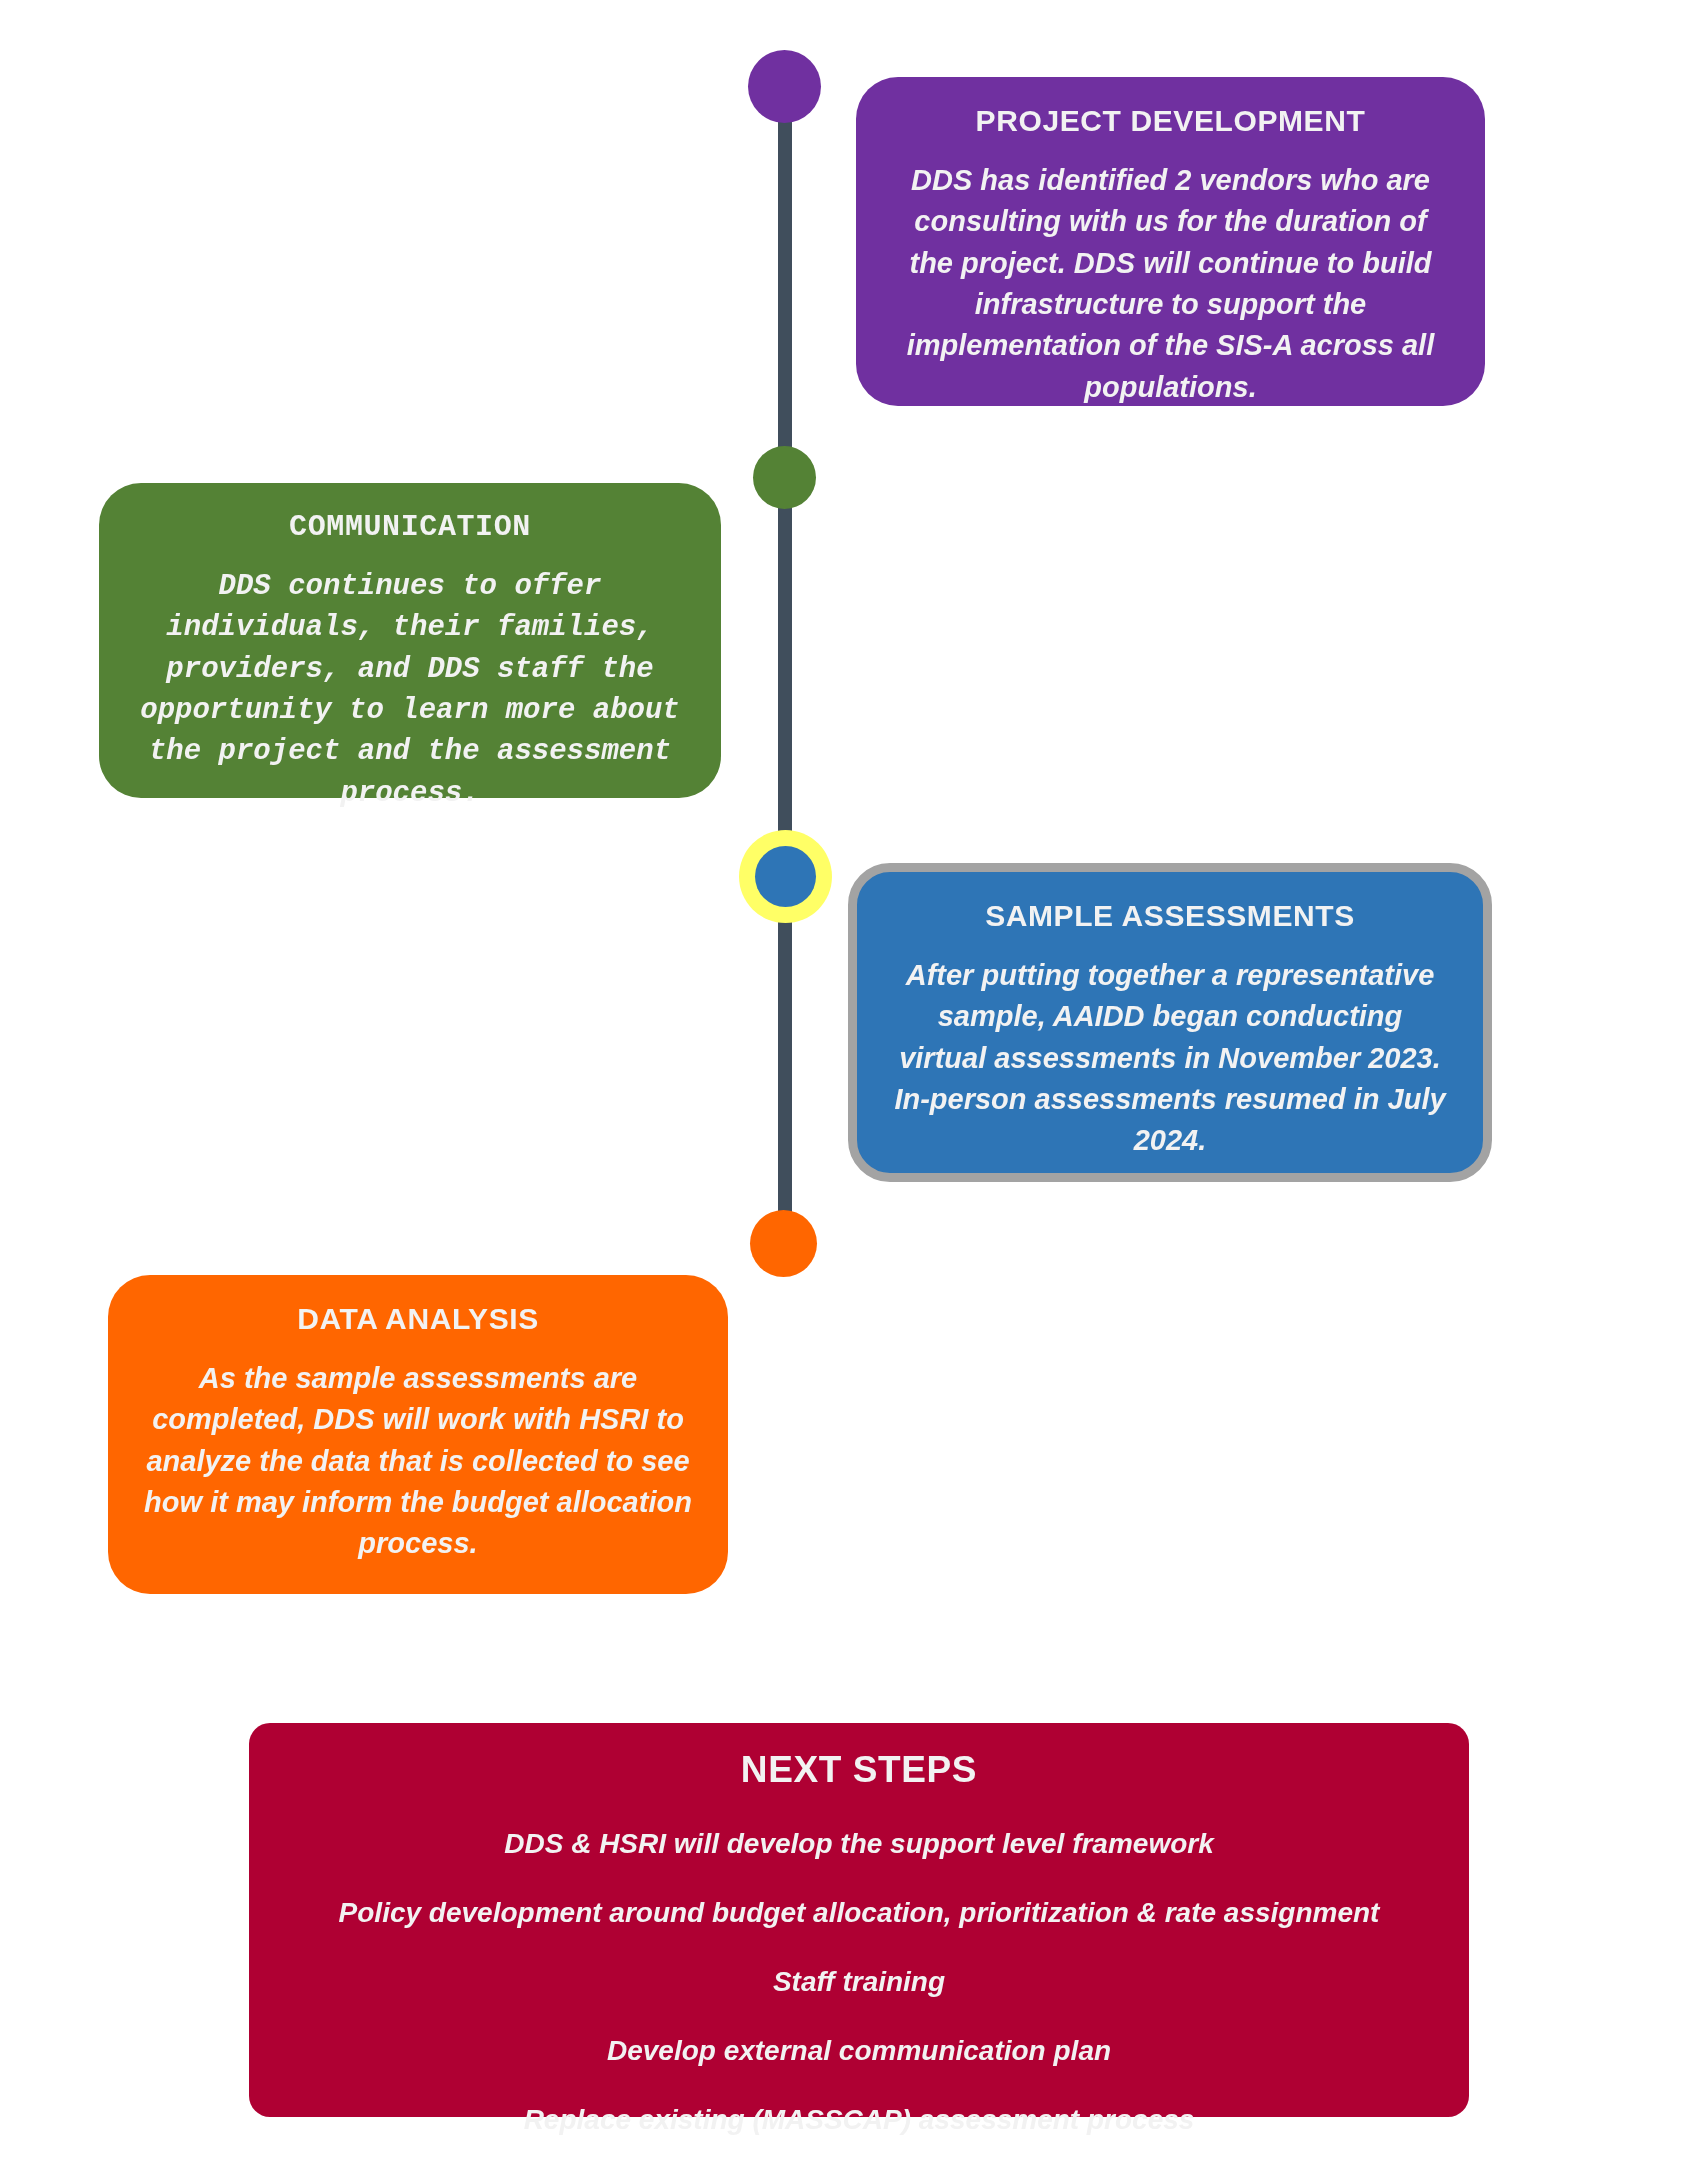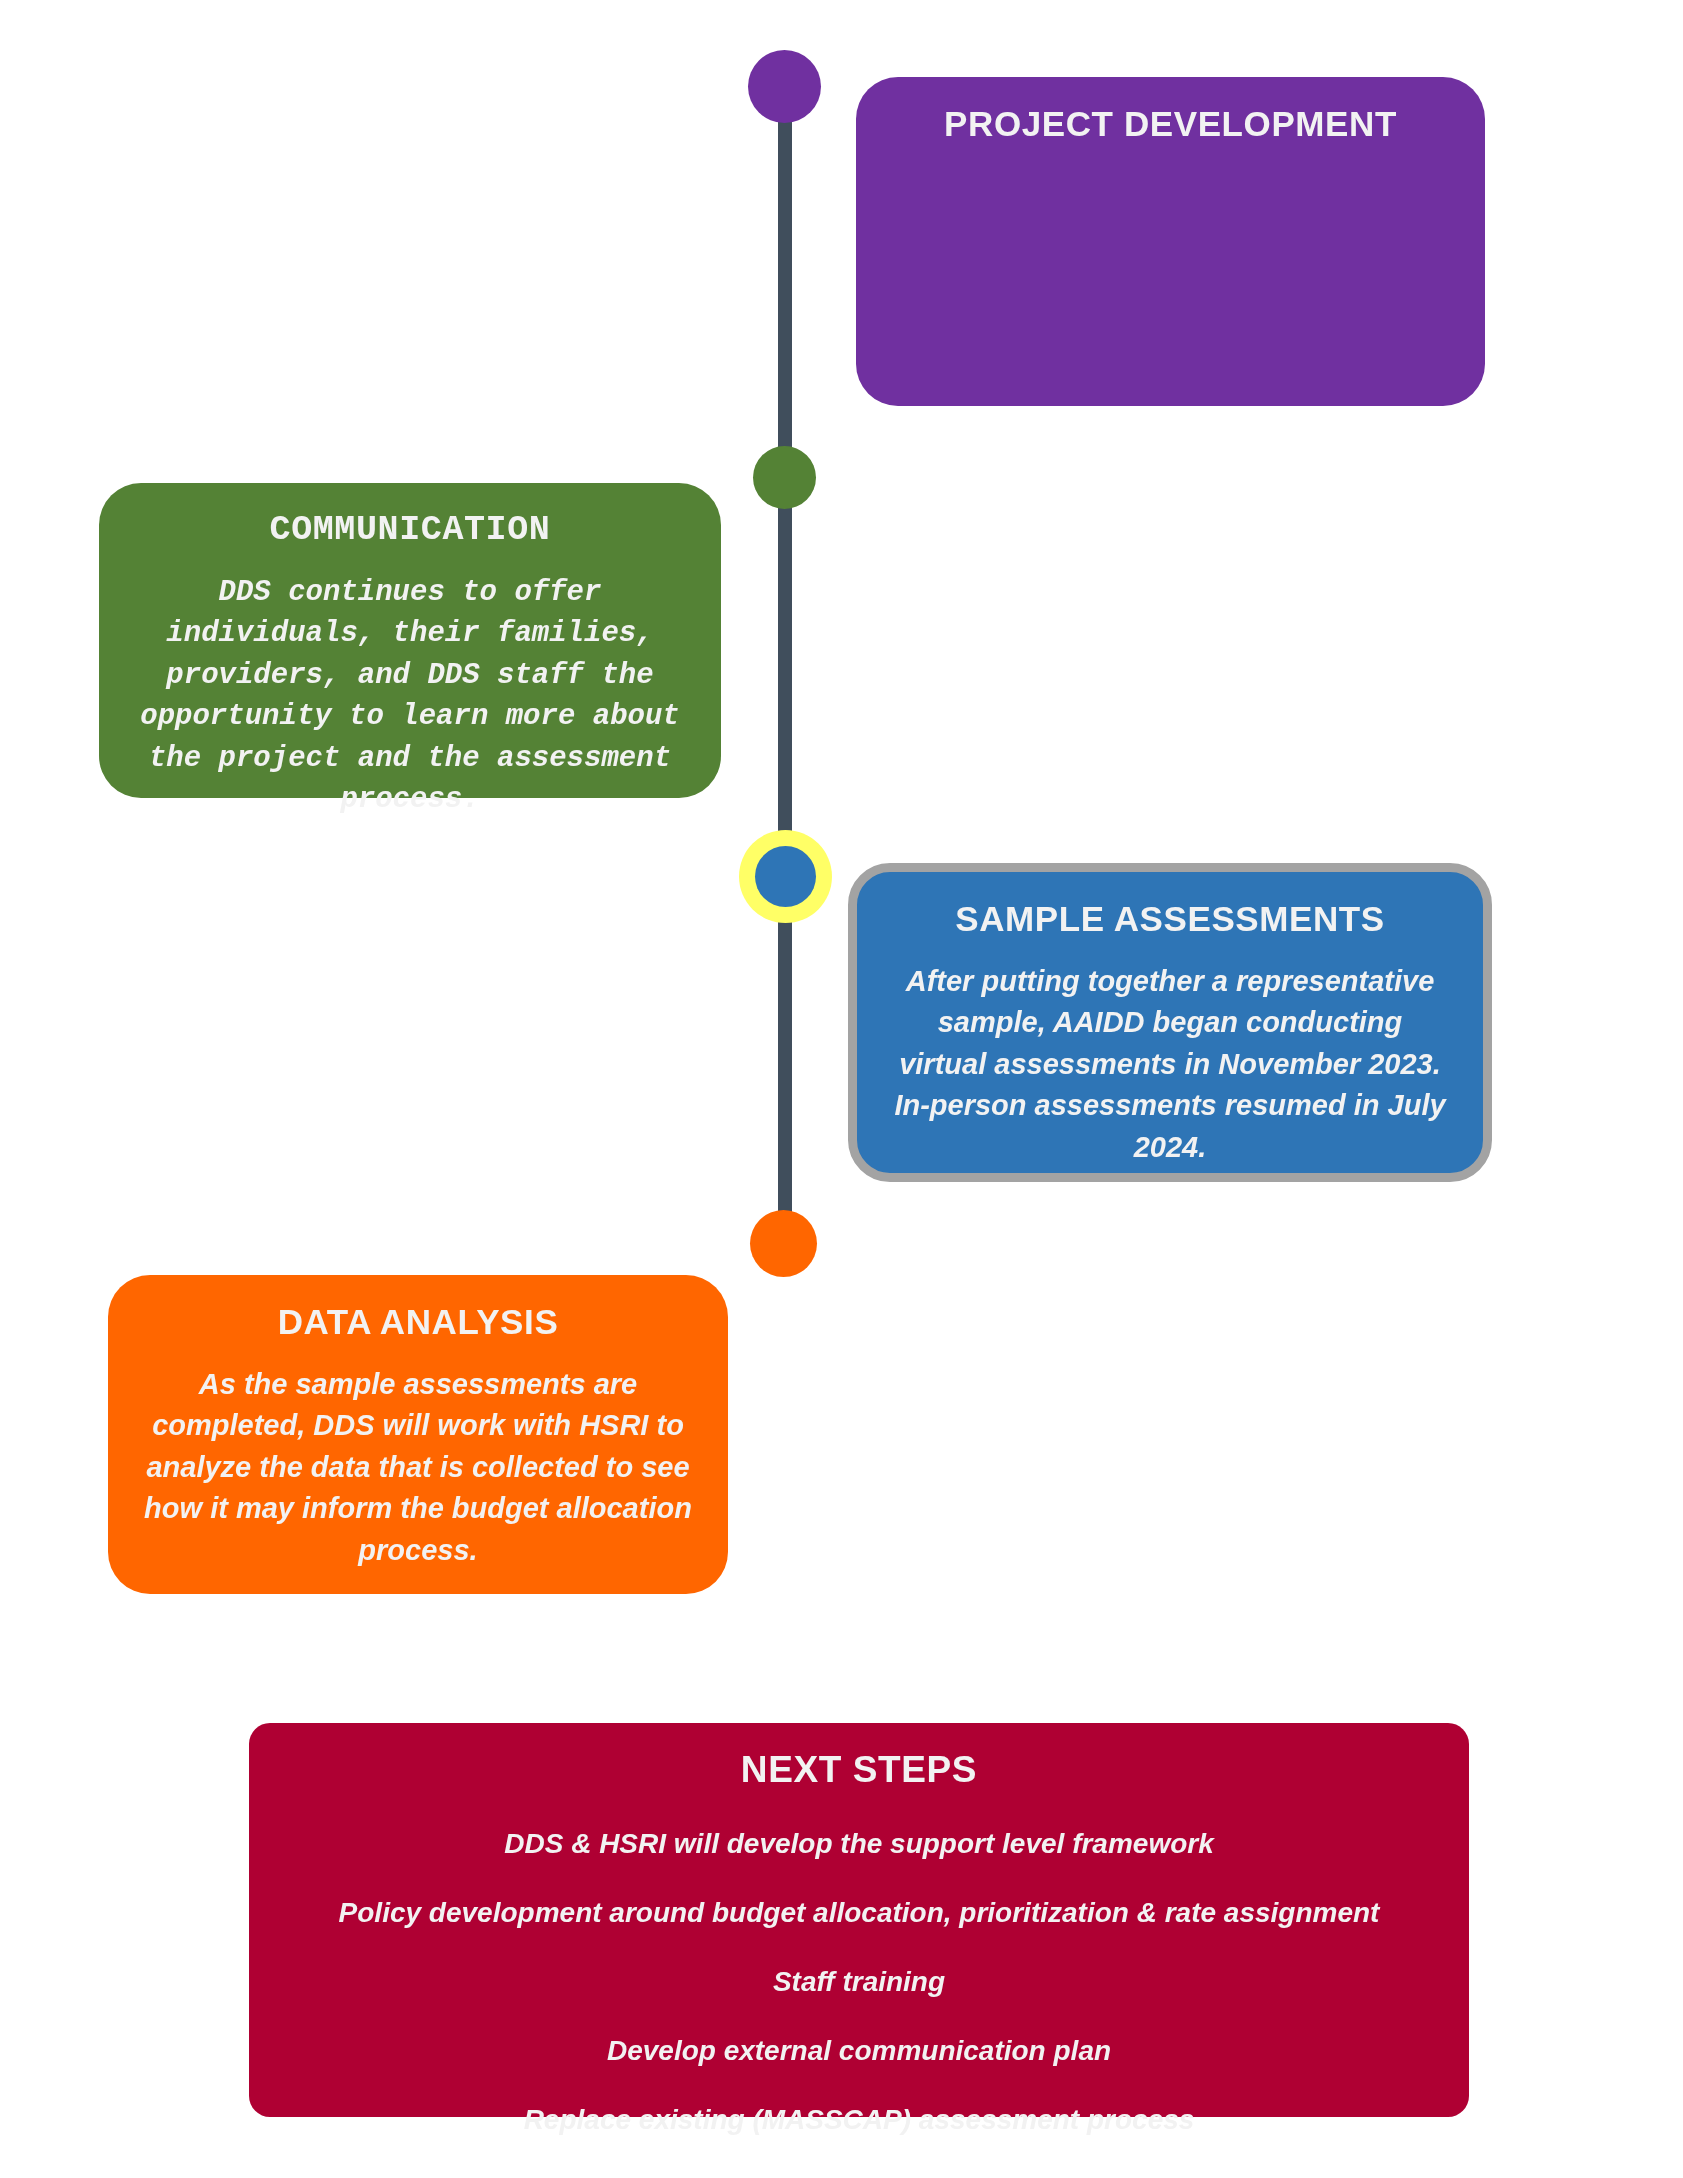--- a/index.html
+++ b/index.html
@@ -38,21 +38,21 @@
   
   .card{
     position:absolute;
     box-sizing:border-box;
     border-radius:42px;
     padding:18px 34px 26px 34px;
     text-align:center;
     color:#F2F2F2;
   }
   .card .title{
-    font-size:35px;
+    font-size:30px;
     font-weight:bold;
     letter-spacing:0.6px;
     line-height:1.22;
     margin:8px 0 20px 0;
     color:#F2F2F2;
   }
   .card .body{
     font-size:29px;
     font-style:italic;
     font-weight:bold;
@@ -107,20 +107,21 @@
 
   <div class="node purple"></div>
   <div class="node green"></div>
   <div class="node bluering">
     <div class="node blueinner"></div>
   </div>
   <div class="node orange"></div>
 
   <div class="card" id="card-project">
     <div class="title">PROJECT DEVELOPMENT</div>
+    <div class="body">DDS has identified 2 vendors who are consulting with us for the duration of the project. DDS will continue to build infrastructure to support the implementation of the SIS-A across all populations.</div>
   </div>
 
   <div class="card" id="card-communication">
     <div class="title">COMMUNICATION</div>
     <div class="body">DDS continues to offer individuals, their families, providers, and DDS staff the opportunity to learn more about the project and the assessment process.</div>
   </div>
 
   <div class="card" id="card-sample">
     <div class="title">SAMPLE ASSESSMENTS</div>
     <div class="body">After putting together a representative sample, AAIDD began conducting virtual assessments in November 2023. In-person assessments resumed in July 2024.</div>

